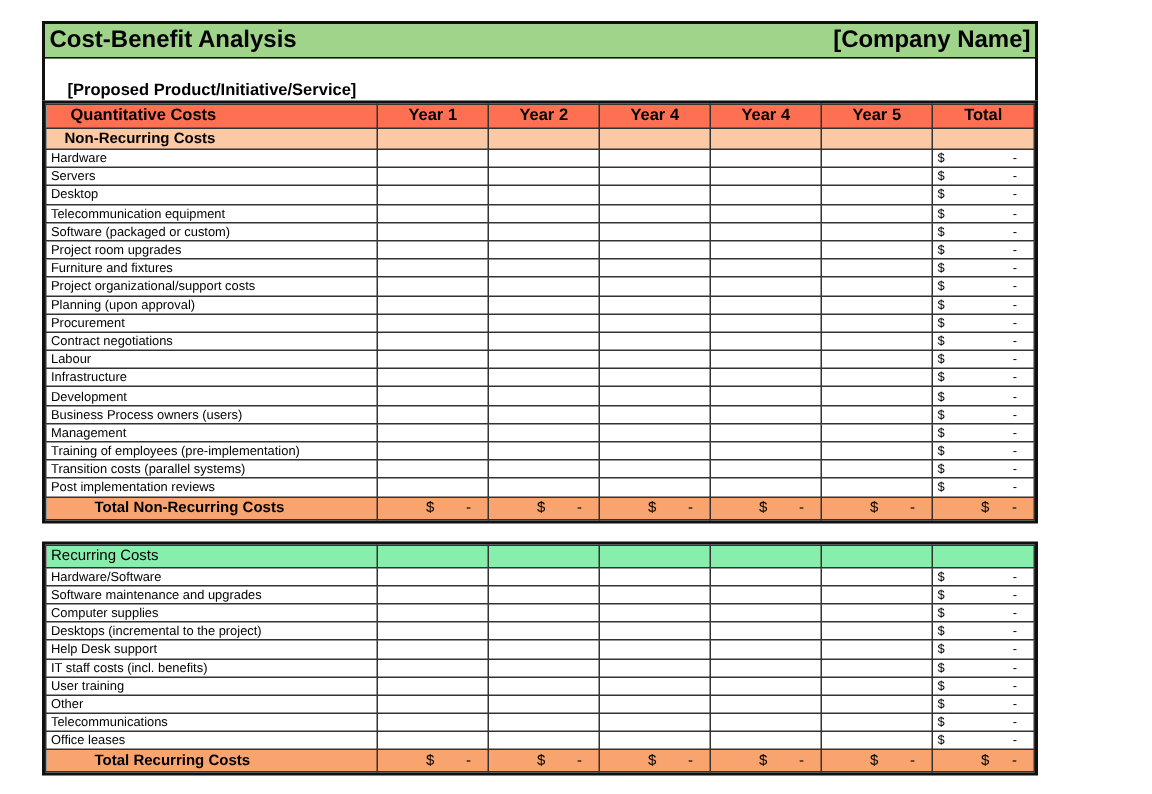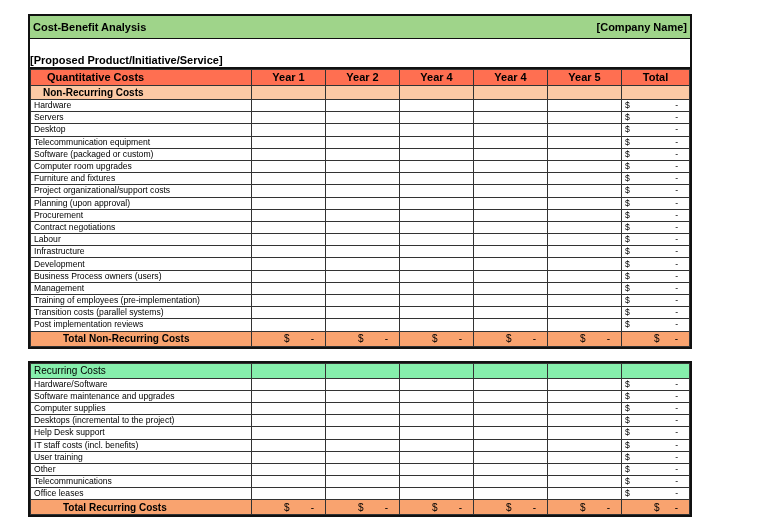--- a/index.html
+++ b/index.html
@@ -2,22 +2,22 @@
 <html><head>
 <meta charset="utf-8">
 <style>
   html, body { margin: 0; padding: 0; background: #ffffff; }
   body { width: 768px; height: 529px; position: relative; overflow: hidden;
          font-family: "Liberation Sans", "DejaVu Sans", sans-serif; color: #000; }
   .sheet { position: absolute; left: 28px; top: 14px; width: 664px; }
   .box { border: 2px solid #111; box-sizing: border-box; }
   .title-bar { height: 22px; background: #9fd48a; display: flex; align-items: center;
                justify-content: space-between; padding: 0 3px; border-bottom: 1px solid #111; }
-  .title-bar span { font-weight: bold; font-size: 11px; }
-  .subtitle { height: 27px; display: flex; align-items: flex-end; padding: 0 0 1px; font-weight: bold; font-size: 11px; }
+  .title-bar span { font-weight: bold; font-size: 16px; }
+  .subtitle { height: 27px; display: flex; align-items: flex-end; padding: 0 15px 1px; font-weight: bold; font-size: 11px; }
   table { border-collapse: collapse; width: 100%; table-layout: fixed; }
   td { border: 1px solid #333; padding: 0 3px; height: 11.2px; font-size: 8.6px; line-height: 11px;
        white-space: nowrap; overflow: hidden; }
   col.c0 { width: 221px; }
   col.cy { width: 74px; }
   tr.hdr td { background: #ff6f51; font-weight: bold; font-size: 11px; height: 15px; text-align: center; border-bottom: 1px solid #333;}
   tr.hdr td:first-child { text-align: left; padding-left: 16px; }
   tr.sec td { background: #fcc9a5; font-weight: bold; font-size: 10px; height: 13px; padding-left: 12px; }
   tr.sec2 td { background: #86efac; font-weight: normal; font-size: 10px; height: 14px; }
   tr.tot td { background: #f9a36f; font-weight: bold; font-size: 10px; height: 14px; padding-left: 32px; }
@@ -133,21 +133,21 @@
             <td></td>
             <td></td>
             <td>
               <div class="money">
                 <span>$</span>
                 <span>-</span>
               </div>
             </td>
           </tr>
           <tr>
-            <td>Computer room upgrades</td>
+            <td>Project room upgrades</td>
             <td></td>
             <td></td>
             <td></td>
             <td></td>
             <td></td>
             <td>
               <div class="money">
                 <span>$</span>
                 <span>-</span>
               </div>

